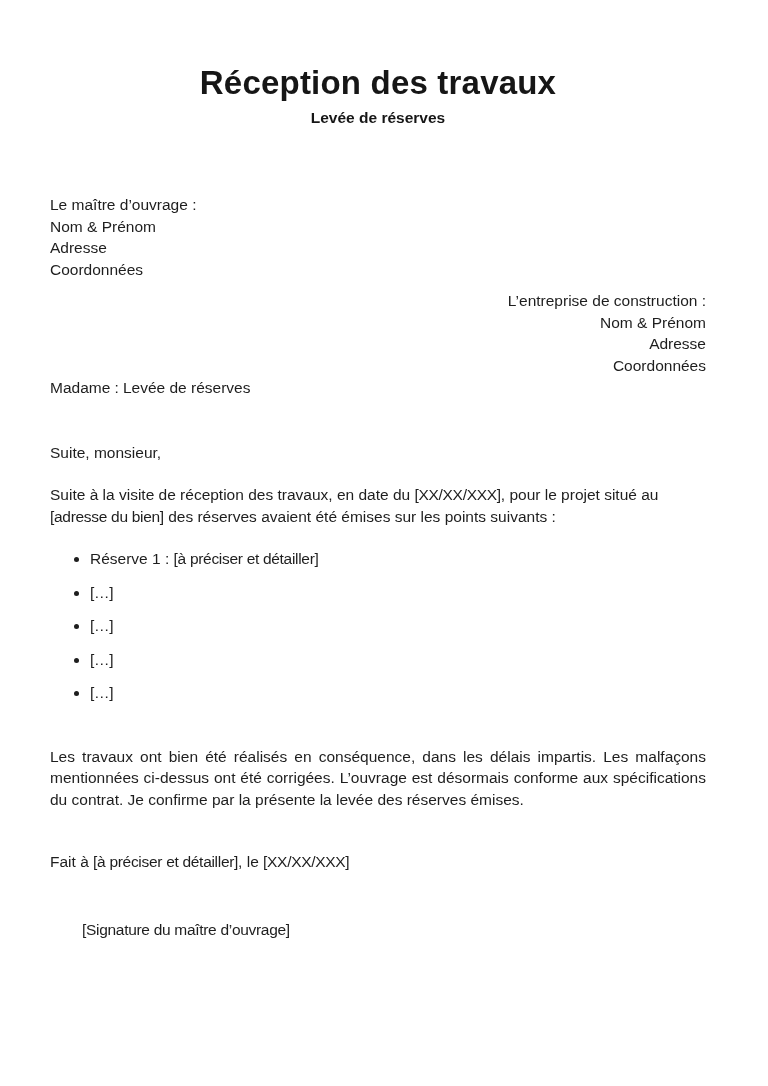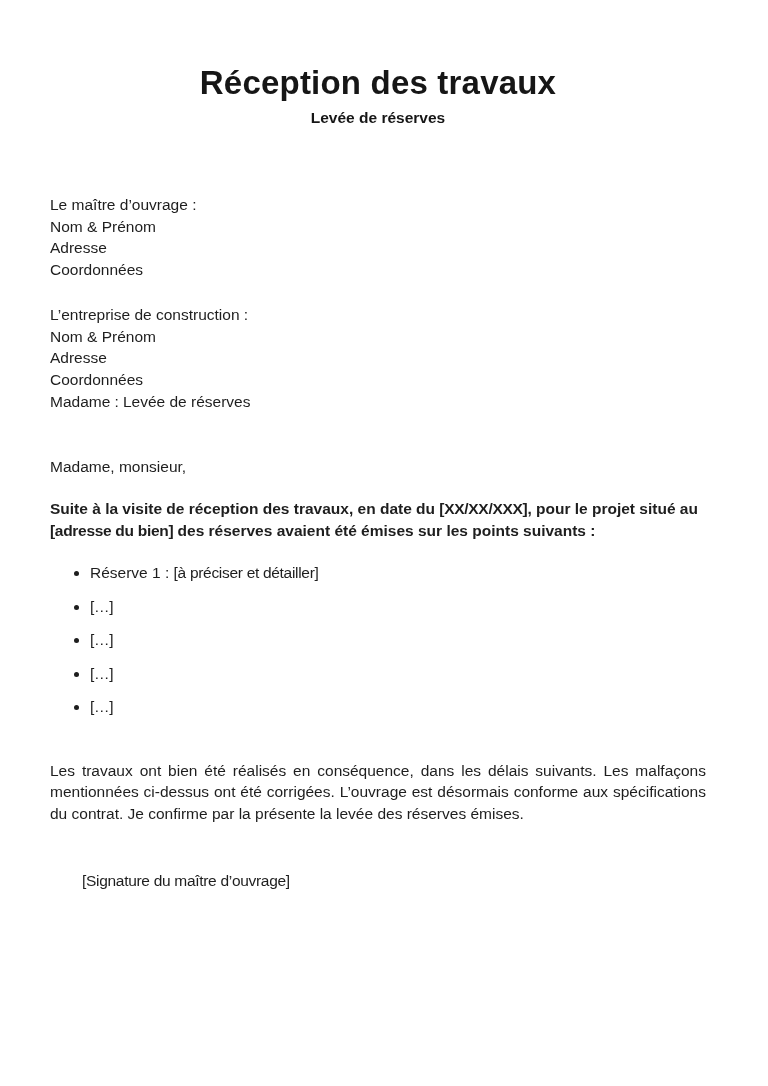--- a/index.html
+++ b/index.html
@@ -26,26 +26,26 @@
     color: #161616;
   }
   .doc-subtitle {
     margin-top: 5px;
     font-size: 15.5px;
     line-height: 21px;
     font-weight: 700;
     color: #161616;
   }
   .owner-block { margin-top: 66px; }
-  .company-block { margin-top: 24px; text-align: left; }
+  .company-block { margin-top: 10px; text-align: right; }
   .b { font-weight: 400; }
   .subject-line { margin-top: 1px; }
   .subject-line .b { margin-right: 4px; }
   .salutation { margin: 43px 0 0 0; }
-  .intro { margin: 21px 0 0 0; font-weight: bold; }
+  .intro { margin: 21px 0 0 0; }
   .reserves {
     margin: 21px 0 0 0;
     padding: 0 0 0 28px;
     list-style: disc;
   }
   .reserves li { margin: 12px; }
   .closing { margin: 42px 0 0 0; text-align: justify; }
   .dateline { margin: 41px 0 0 0; }
   .signatures {
     margin-top: 46px;
@@ -77,32 +77,33 @@
     <div class="b">L’entreprise de construction :</div>
     <div>Nom &amp; Prénom</div>
     <div>Adresse</div>
     <div>Coordonnées</div>
   </section>
 
   <div class="subject-line">
     <span class="b">Madame :</span><span>Levée de réserves</span>
   </div>
 
-  <p class="salutation">Madame, monsieur,</p>
+  <p class="salutation">Suite, monsieur,</p>
 
   <p class="intro"><span>Suite à la visite de réception des travaux, en date du </span><span class="ph">[XX/XX/XXX]</span><span>, pour le projet situé au </span><span class="ph">[adresse du bien]</span><span> des réserves avaient été émises sur les points suivants :</span></p>
 
   <ul class="reserves">
     <li><span>Réserve 1 : </span><span class="ph">[à préciser et détailler]</span></li>
     <li class="ph">[…]</li>
     <li class="ph">[…]</li>
     <li class="ph">[…]</li>
     <li class="ph">[…]</li>
   </ul>
 
-  <p class="closing">Les travaux ont bien été réalisés en conséquence, dans les délais suivants. Les malfaçons mentionnées ci-dessus ont été corrigées. L’ouvrage est désormais conforme aux spécifications du contrat. Je confirme par la présente la levée des réserves émises.</p>
+  <p class="closing">Les travaux ont bien été réalisés en conséquence, dans les délais impartis. Les malfaçons mentionnées ci-dessus ont été corrigées. L’ouvrage est désormais conforme aux spécifications du contrat. Je confirme par la présente la levée des réserves émises.</p>
 
+  <p class="dateline"><span>Fait à </span><span class="ph">[à préciser et détailler]</span><span>, le </span><span class="ph">[XX/XX/XXX]</span></p>
 
   <div class="signatures">
     <span class="sig-left ph">[Signature du maître d’ouvrage]</span>
   </div>
 
 </div>
 
 </body></html>

